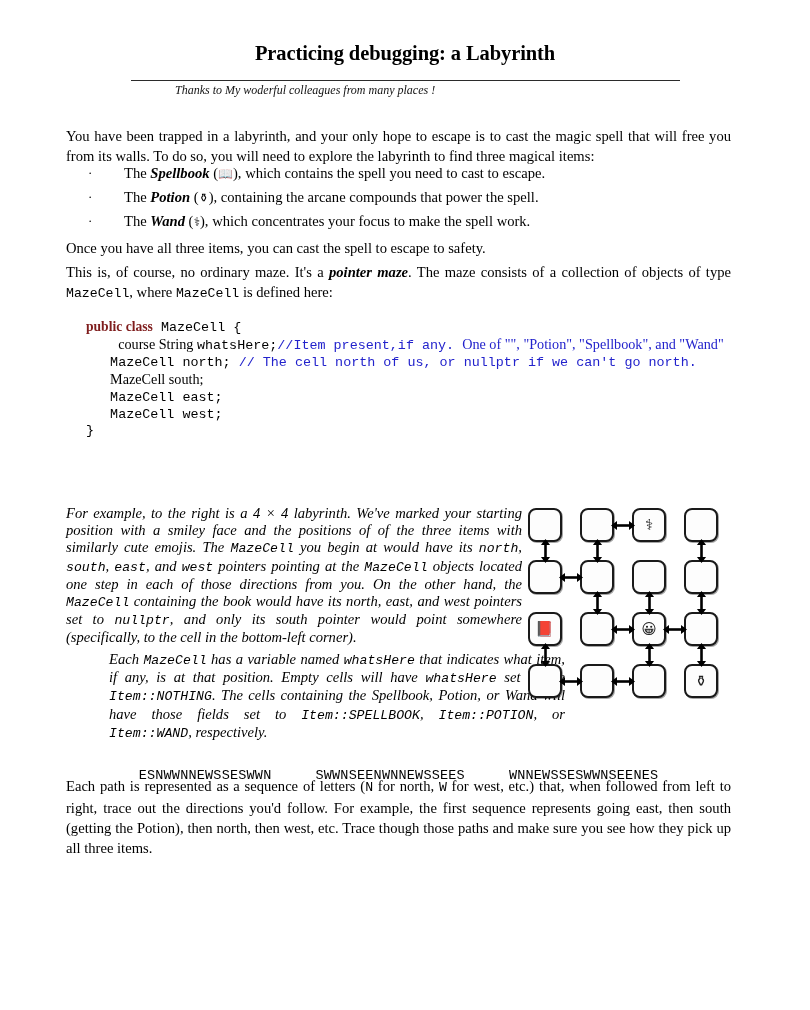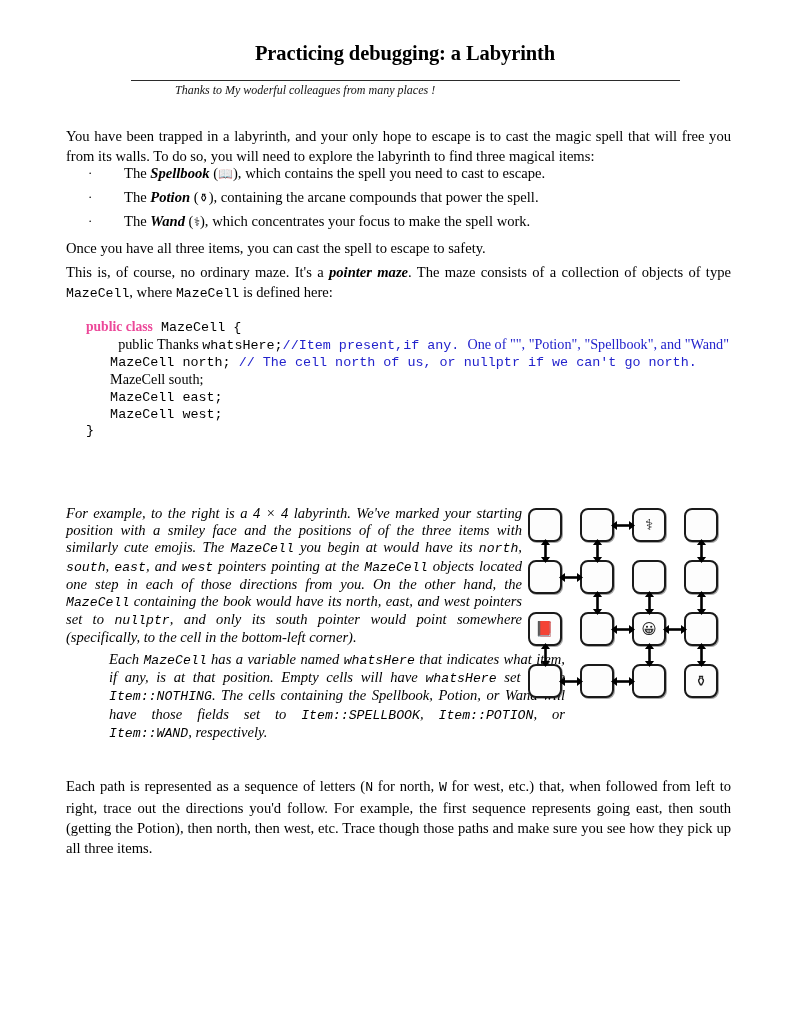--- a/index.html
+++ b/index.html
@@ -99,21 +99,21 @@
 
   .code {
     position: absolute;
     left: 86px;
     top: 302px;
     font-family: "Liberation Mono", monospace;
     font-size: 13.4px;
     line-height: 16.6px;
     white-space: pre;
   }
-  .kw { color: #ec4899; font-family: "Liberation Serif", serif; font-weight: bold; font-size: 13.6px; }
+  .kw { color: #7f1d1d; font-family: "Liberation Serif", serif; font-weight: bold; font-size: 13.6px; }
   .cmt { color: #2222cc; }
   .ser { font-family: "Liberation Serif", serif; font-size: 14.2px; }
 
   
   .maze {
     position: absolute;
     left: 528px;
     top: 508px;
     width: 212px;
     height: 212px;
@@ -172,37 +172,42 @@
   <div class="body-col" style="top:262px;">
     <span>This is, of course, no ordinary maze. It's a </span><span class="bi">pointer maze</span><span>. The maze consists of a collection of objects of type </span><span class="mono">MazeCell</span><span>, where </span><span class="mono">MazeCell</span><span> is defined here:</span>
   </div>
 
   <div class="body-col" style="top:238px;">
     <span>Once you have all three items, you can cast the spell to escape to safety.</span>
   </div>
 
   <div class="code">
 <span class="kw">public class</span><span> MazeCell {</span>
-<span>    </span><span class="ser">public Thanks </span><span>whatsHere;</span><span class="cmt">//Item present,if any. </span><span class="cmt ser">One of "", "Potion", "Spellbook", and "Wand"</span>
+<span>    </span><span class="ser">course String </span><span>whatsHere;</span><span class="cmt">//Item present,if any. </span><span class="cmt ser">One of "", "Potion", "Spellbook", and "Wand"</span>
 <span>   </span><span>MazeCell north; </span><span class="cmt">// The cell north of us, or nullptr if we can't go north.</span>
 <span>   </span><span class="ser" style="font-size:14.2px">MazeCell south;</span>
 <span>   </span><span>MazeCell east;</span>
 <span>   </span><span>MazeCell west;</span>
 <span>}</span>
   </div>
 
   <div class="narrow-col" style="top:505px;">
     <span>For example, to the right is a 4 × 4 labyrinth. We've marked your starting position with a smiley face and the positions of of the three items with similarly cute emojis. The </span><span class="mono">MazeCell</span><span> you begin at would have its </span><span class="mono">north</span><span>, </span><span class="mono">south</span><span>, </span><span class="mono">east</span><span>, and </span><span class="mono">west</span><span> pointers pointing at the </span><span class="mono">MazeCell</span><span> objects located one step in each of those directions from you. On the other hand, the </span><span class="mono">MazeCell</span><span> containing the book would have its north, east, and west pointers set to </span><span class="mono">nullptr</span><span>, and only its south pointer would point somewhere (specifically, to the cell in the bottom-left corner).</span>
   </div>
 
   <div class="narrow-col" style="top:651px;margin-left:43px;">
     <span>Each </span><span class="mono">MazeCell</span><span> has a variable named </span><span class="mono">whatsHere</span><span> that indicates what item, if any, is at that position. Empty cells will have </span><span class="mono">whatsHere</span><span> set to the </span><span class="mono">Item::NOTHING</span><span>. The cells containing the Spellbook, Potion, or Wand will have those fields set to </span><span class="mono">Item::SPELLBOOK</span><span>, </span><span class="mono">Item::POTION</span><span>, or </span><span class="mono">Item::WAND</span><span>, respectively.</span>
   </div>
 
 
+  <div class="paths" id="paths-row">
+      <span>ESNWWNNEWSSESWWN</span>
+      <span>SWWNSEENWNNEWSSEES</span>
+      <span>WNNEWSSESWWNSEENES</span>
+    </div>
 
   <div class="body-col" style="top:756px;margin-top:20px;">
     <span>Each path is represented as a sequence of letters (</span><span class="mono">N</span><span> for north, </span><span class="mono">W</span><span> for west, etc.) that, when followed from left to right, trace out the directions you'd follow. For example, the first sequence represents going east, then south (getting the Potion), then north, then west, etc. Trace though those paths and make sure you see how they pick up all three items.</span>
   </div>
 
   <div class="maze" id="maze">
       <div class="cell" style="left: 0px; top: 0px;"></div>
       <div class="cell" style="left: 52px; top: 0px;"></div>
       <div class="cell" style="left: 104px; top: 0px;">
         <span>⚕</span>

